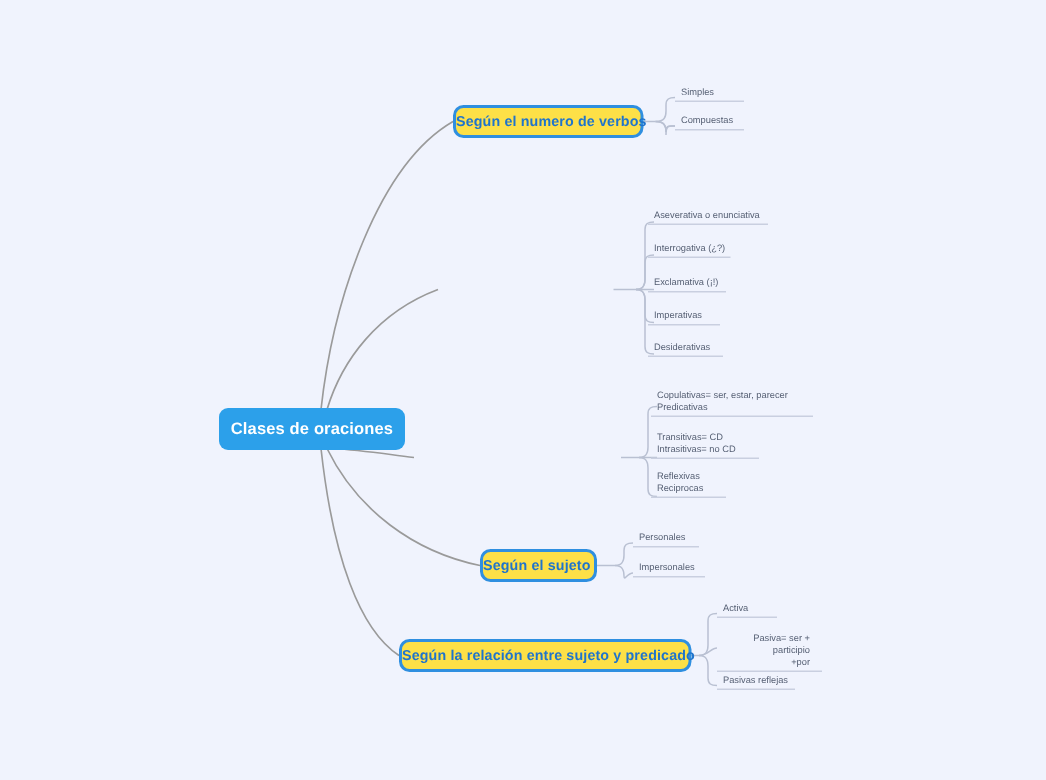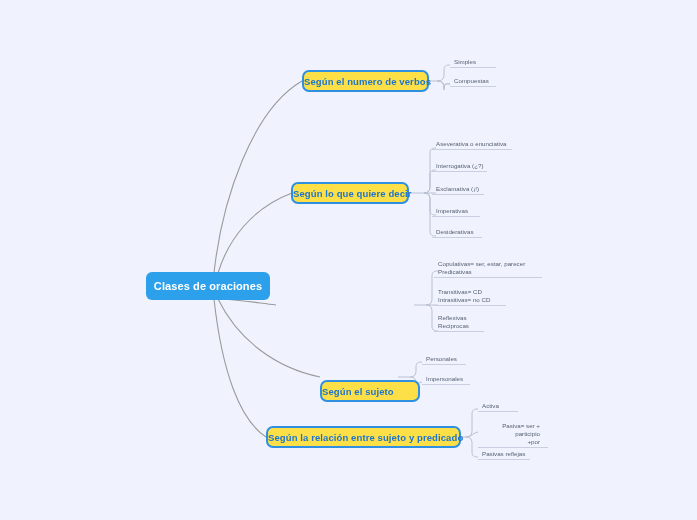--- a/index.html
+++ b/index.html
@@ -143,23 +143,20 @@
   <div class="branch-node" style="left:302px; top:70px; width:127px;">
     <span class="branch-label">Según el numero de verbos</span>
   </div>
   <div class="leaf" style="left:450px; top:58px; width:46px;">
     <span class="leaf-text">Simples</span>
   </div>
   <div class="leaf" style="left:450px; top:77px; width:46px;">
     <span class="leaf-text">Compuestas</span>
   </div>
 
-  <div class="branch-node" style="left:291px; top:182px; width:118px;">
-    <span class="branch-label">Según lo que quiere decir</span>
-  </div>
   <div class="leaf" style="left:432px; top:140px; width:80px;">
     <span class="leaf-text">Aseverativa o enunciativa</span>
   </div>
   <div class="leaf" style="left:432px; top:162px; width:55px;">
     <span class="leaf-text">Interrogativa (¿?)</span>
   </div>
   <div class="leaf" style="left:432px; top:185px; width:52px;">
     <span class="leaf-text">Exclamativa (¡!)</span>
   </div>
   <div class="leaf" style="left:432px; top:207px; width:48px;">
@@ -175,21 +172,21 @@
   </div>
   <div class="leaf" style="left:434px; top:288px; width:72px;">
     <span class="leaf-text">Transitivas= CD
 Intrasitivas= no CD</span>
   </div>
   <div class="leaf" style="left:434px; top:314px; width:50px;">
     <span class="leaf-text">Reflexivas
 Reciprocas</span>
   </div>
 
-  <div class="branch-node" style="left:320px; top:380px; width:100px;">
+  <div class="branch-node" style="left:320px; top:366px; width:78px;">
     <span class="branch-label">Según el sujeto</span>
   </div>
   <div class="leaf" style="left:422px; top:355px; width:44px;">
     <span class="leaf-text">Personales</span>
   </div>
   <div class="leaf" style="left:422px; top:375px; width:48px;">
     <span class="leaf-text">Impersonales</span>
   </div>
 
   <div class="branch-node" style="left:266px; top:426px; width:195px;">

